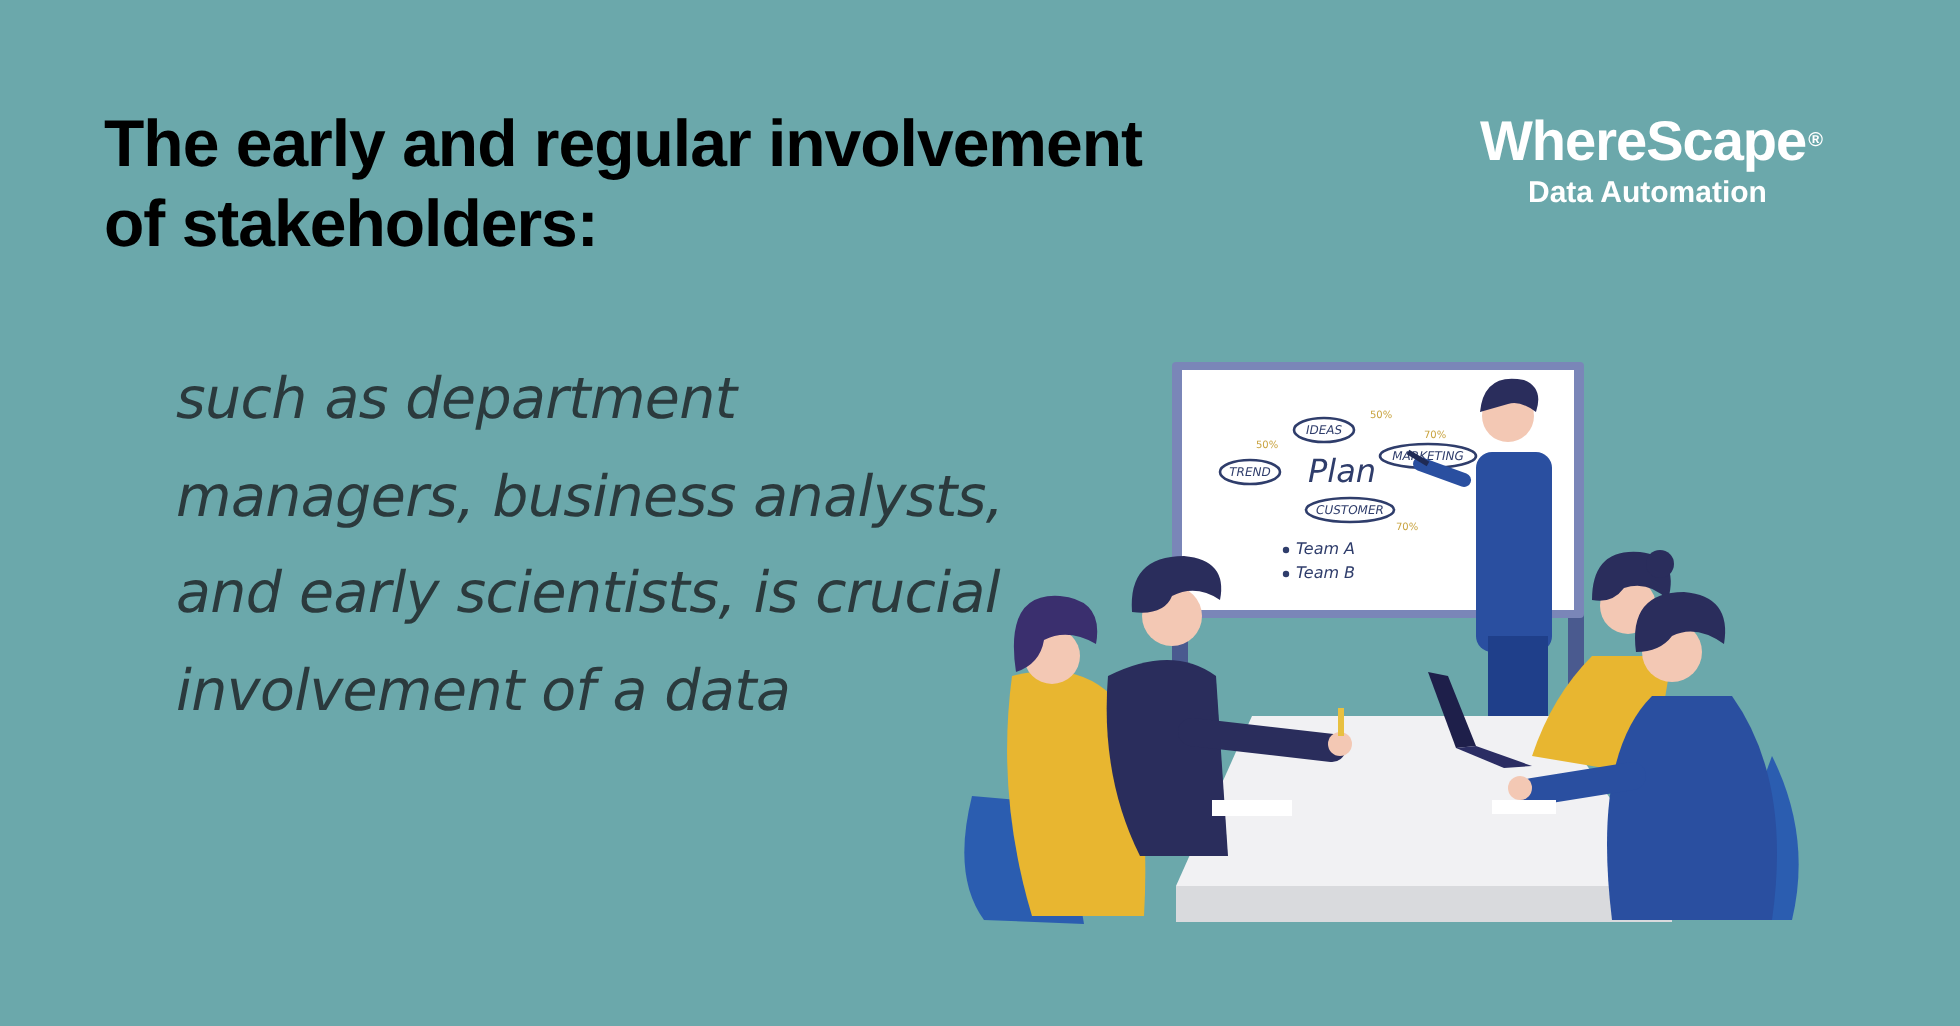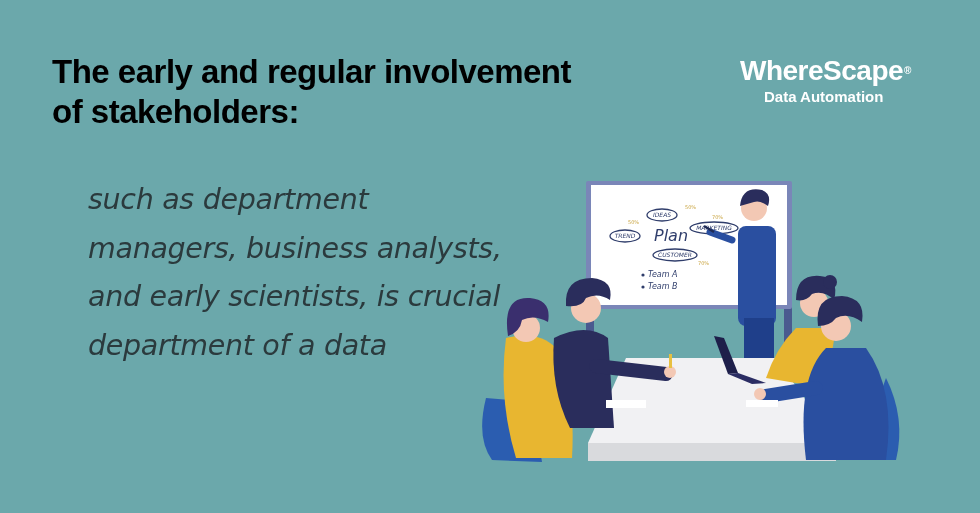--- a/index.html
+++ b/index.html
@@ -19,21 +19,21 @@
 
 <div class="title">
   <div>The early and regular involvement</div>
   <div>of stakeholders:</div>
 </div>
 
 <div class="body-text">
   <div>such as department</div>
   <div>managers, business analysts,</div>
   <div>and early scientists, is crucial</div>
-  <div>department of a data</div>
+  <div>involvement of a data</div>
 </div>
 
 <div class="logo">
   <div class="logo-name"><span>WhereScape</span><span class="logo-reg">®</span></div>
   <div class="logo-sub">Data Automation</div>
 </div>
 
 <div class="illus">
   <svg width="440" height="290" viewBox="0 0 440 290" xmlns="http://www.w3.org/2000/svg">
 

